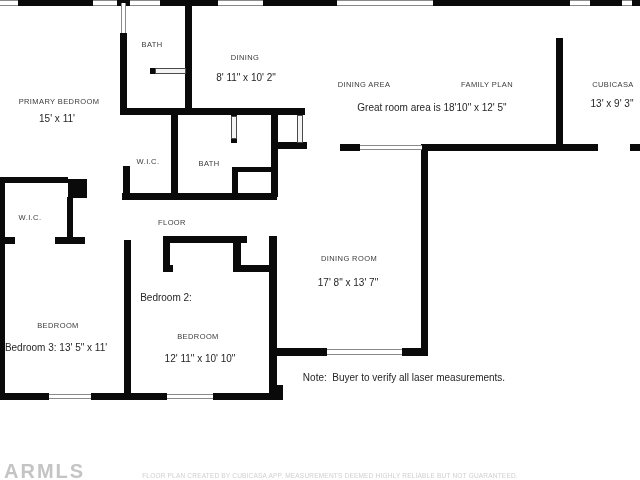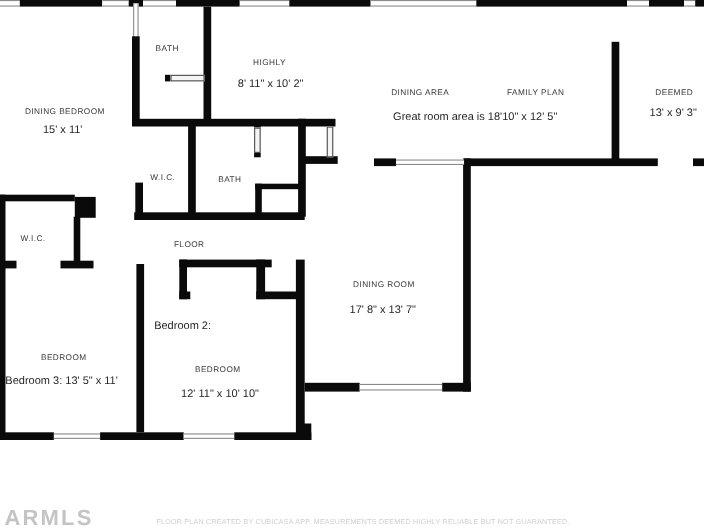--- a/index.html
+++ b/index.html
@@ -85,37 +85,38 @@
   <div class="wall" style="left:270px;top:385px;width:13px;height:15px"></div>
 
   <div class="wall" style="left:150px;top:68px;width:5px;height:6px"></div>
   <div class="doorH" style="left:155px;top:68px;width:31px;height:6px"></div>
   <div class="wall" style="left:231px;top:112px;width:6px;height:4px"></div>
   <div class="doorV" style="left:231px;top:116px;width:6px;height:23px"></div>
   <div class="wall" style="left:231px;top:139px;width:6px;height:4px"></div>
   <div class="doorV" style="left:297px;top:115px;width:6px;height:28px"></div>
 
   <div class="lbl caps" style="left:152px;top:44px">BATH</div>
-  <div class="lbl caps" style="left:245px;top:57px">HIGHLY</div>
+  <div class="lbl caps" style="left:245px;top:57px">DINING</div>
   <div class="lbl dim" style="left:246px;top:77px">8' 11" x 10' 2"</div>
-  <div class="lbl caps" style="left:382px;top:84px">DINING AREA</div>
+  <div class="lbl caps" style="left:364px;top:84px">DINING AREA</div>
   <div class="lbl caps" style="left:487px;top:84px">FAMILY PLAN</div>
   <div class="lbl mixed" style="left:432px;top:107px">Great room area is 18'10" x 12' 5"</div>
-  <div class="lbl caps" style="left:613px;top:84px">DEEMED</div>
+  <div class="lbl caps" style="left:613px;top:84px">CUBICASA</div>
   <div class="lbl dim" style="left:612px;top:103px">13' x 9' 3"</div>
-  <div class="lbl caps" style="left:59px;top:101px">DINING BEDROOM</div>
+  <div class="lbl caps" style="left:59px;top:101px">PRIMARY BEDROOM</div>
   <div class="lbl dim" style="left:57px;top:118px">15' x 11'</div>
   <div class="lbl caps" style="left:148px;top:161px">W.I.C.</div>
   <div class="lbl caps" style="left:209px;top:163px">BATH</div>
   <div class="lbl caps" style="left:30px;top:217px">W.I.C.</div>
   <div class="lbl caps" style="left:172px;top:222px">FLOOR</div>
   <div class="lbl caps" style="left:349px;top:258px">DINING ROOM</div>
   <div class="lbl dim" style="left:348px;top:282px">17' 8" x 13' 7"</div>
   <div class="lbl mixed" style="left:166px;top:297px">Bedroom 2:</div>
   <div class="lbl caps" style="left:58px;top:325px">BEDROOM</div>
   <div class="lbl mixed" style="left:56px;top:347px">Bedroom 3: 13' 5" x 11'</div>
   <div class="lbl caps" style="left:198px;top:336px">BEDROOM</div>
   <div class="lbl dim" style="left:200px;top:358px">12' 11" x 10' 10"</div>
 
+  <div class="lbl note" style="left:404px;top:377px">Note:  Buyer to verify all laser measurements.</div>
   <div class="armls" style="left:4px;top:460px">ARMLS</div>
   <div class="lbl footer" style="left:330px;top:475px">FLOOR PLAN CREATED BY CUBICASA APP. MEASUREMENTS DEEMED HIGHLY RELIABLE BUT NOT GUARANTEED.</div>
 
 </div>
 
 </body></html>

